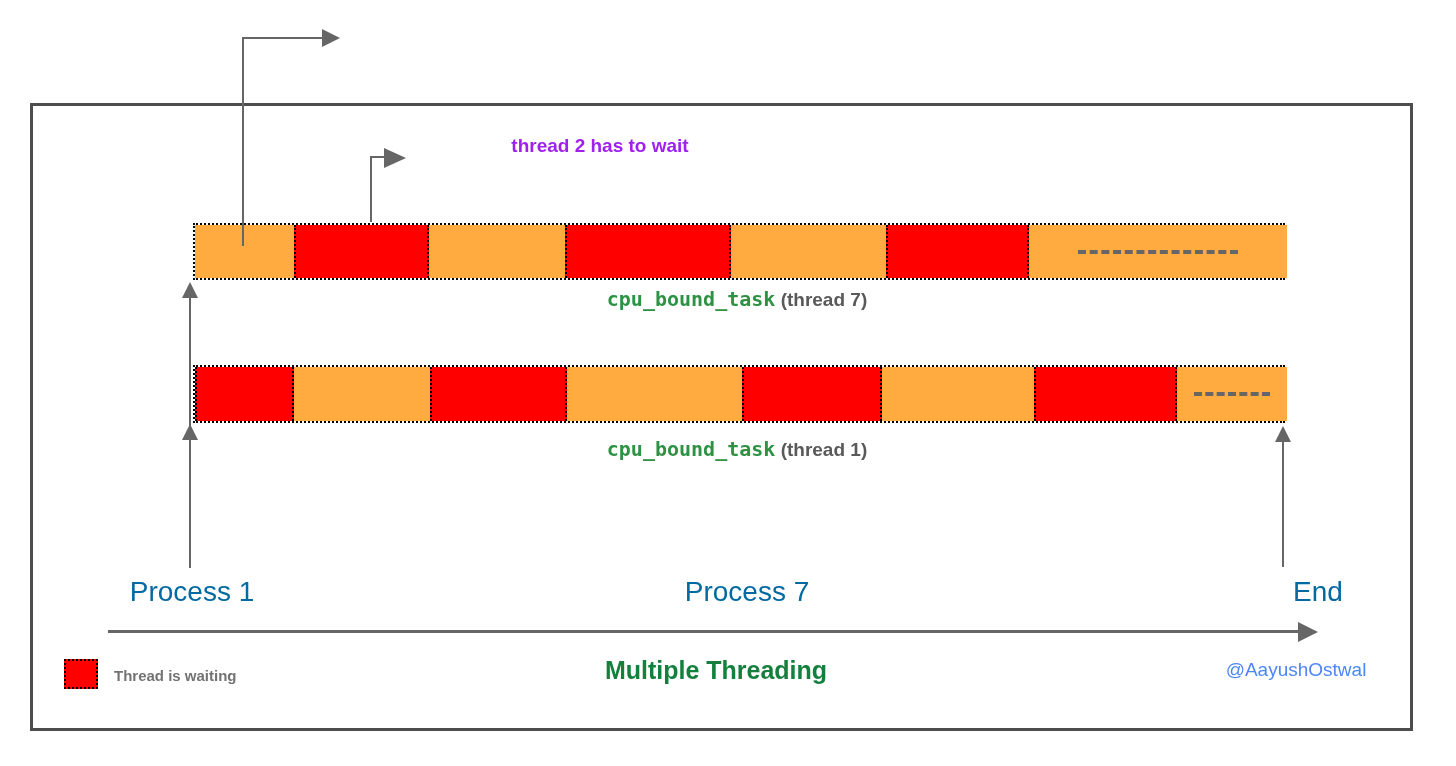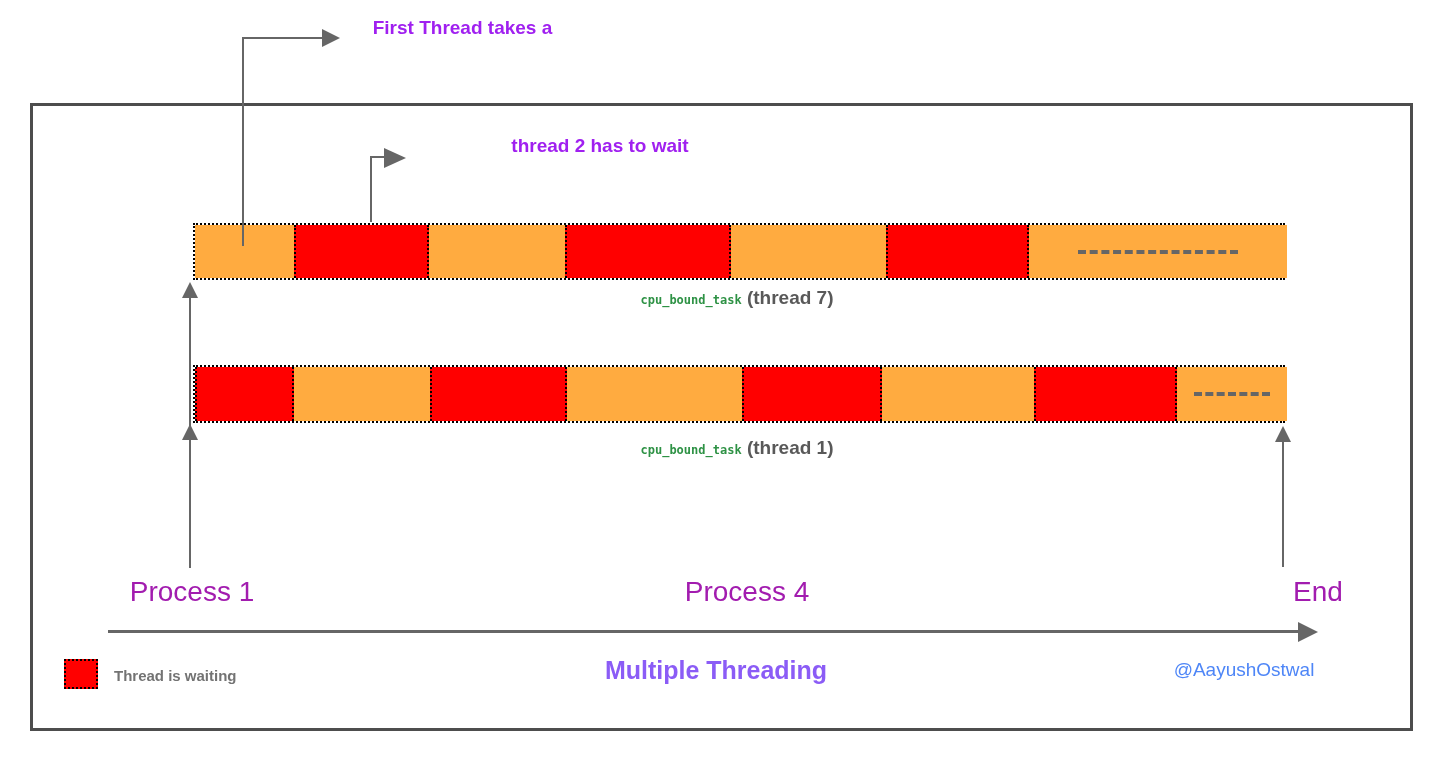--- a/index.html
+++ b/index.html
@@ -23,39 +23,38 @@
 
   
   .bar{display:flex;border:2px dotted #000;box-sizing:border-box;z-index:2;}
   .seg{height:100%;flex:none;position:relative;box-sizing:border-box;
        display:flex;align-items:center;justify-content:center;}
   .seg.running{background:var(--running);}
   .seg.waiting{background:var(--waiting);border-left:2px dotted #000;border-right:2px dotted #000;}
   .dash{border-top:4px dashed #666;height:0;}
 
   .bar-label{width:600px;text-align:center;font-size:19px;font-weight:bold;color:#595959;z-index:3;}
-  .bar-label .code{font-family:"DejaVu Sans Mono",monospace;font-size:12px;color:var(--code-green);}
+  .bar-label .code{font-family:"DejaVu Sans Mono",monospace;font-size:20px;color:var(--code-green);}
 
-  .process-label{width:200px;text-align:center;font-size:28px;color:#a21caf;}
-  .axis-title{width:400px;text-align:center;font-size:25px;font-weight:bold;color:#8b5cf6;}
+  .process-label{width:200px;text-align:center;font-size:28px;color:#0369a1;}
+  .axis-title{width:400px;text-align:center;font-size:25px;font-weight:bold;color:#15803d;}
   .watermark{width:200px;text-align:center;font-size:19px;color:var(--watermark-blue);}
 
   .legend-swatch{width:34px;height:30px;background:var(--waiting);border:2px dotted #000;box-sizing:border-box;}
   .legend-label{font-size:15px;font-weight:bold;color:#737373;}
 </style>
 </head>
 <body>
 
 <div class="abs frame"></div>
 
 <div class="abs vline" style="left:242px;top:38px;height:208px;z-index:5"></div>
 <div class="abs hline" style="left:242px;top:37px;width:82px"></div>
 <div class="abs tri-right" style="left:322px;top:29px;border-left:18px solid #666"></div>
 <div class="abs ann" style="left:340px;top:14px;width:245px">
-  <div>First Thread takes a</div>
 </div>
 
 <div class="abs vline" style="left:370px;top:158px;height:64px"></div>
 <div class="abs hline" style="left:370px;top:156px;width:16px"></div>
 <div class="abs tri-right" style="left:384px;top:148px;border-left:22px solid #666;border-top-width:10px;border-bottom-width:10px"></div>
 <div class="abs ann" style="left:440px;top:132px;width:320px">
   <div>thread 2 has to wait</div>
 </div>
 
 <div class="abs bar" style="left:193px;top:223px;width:1092px;height:57px">
@@ -86,22 +85,22 @@
 <div class="abs bar-label" style="left:437px;top:437px"><span class="code">cpu_bound_task</span><span> (thread 1)</span></div>
 
 <div class="abs vline" style="left:189px;top:296px;height:272px"></div>
 <div class="abs tri-up" style="left:182px;top:282px;border-bottom:16px solid #666"></div>
 <div class="abs tri-up" style="left:182px;top:424px;border-bottom:16px solid #666"></div>
 
 <div class="abs vline" style="left:1282px;top:442px;height:125px"></div>
 <div class="abs tri-up" style="left:1275px;top:426px;border-bottom:16px solid #666"></div>
 
 <div class="abs process-label" style="left:92px;top:576px">Process 1</div>
-<div class="abs process-label" style="left:647px;top:576px">Process 4</div>
+<div class="abs process-label" style="left:647px;top:576px">Process 7</div>
 <div class="abs process-label" style="left:1218px;top:576px">End</div>
 
 <div class="abs" style="left:108px;top:630px;width:1194px;height:3px;background:#666"></div>
 <div class="abs tri-right" style="left:1298px;top:622px;border-left:20px solid #666;border-top-width:10px;border-bottom-width:10px"></div>
 
 <div class="abs legend-swatch" style="left:64px;top:659px"></div>
 <div class="abs legend-label" style="left:114px;top:667px">Thread is waiting</div>
 <div class="abs axis-title" style="left:516px;top:656px">Multiple Threading</div>
-<div class="abs watermark" style="left:1144px;top:659px">@AayushOstwal</div>
+<div class="abs watermark" style="left:1196px;top:659px">@AayushOstwal</div>
 
 </body></html>

